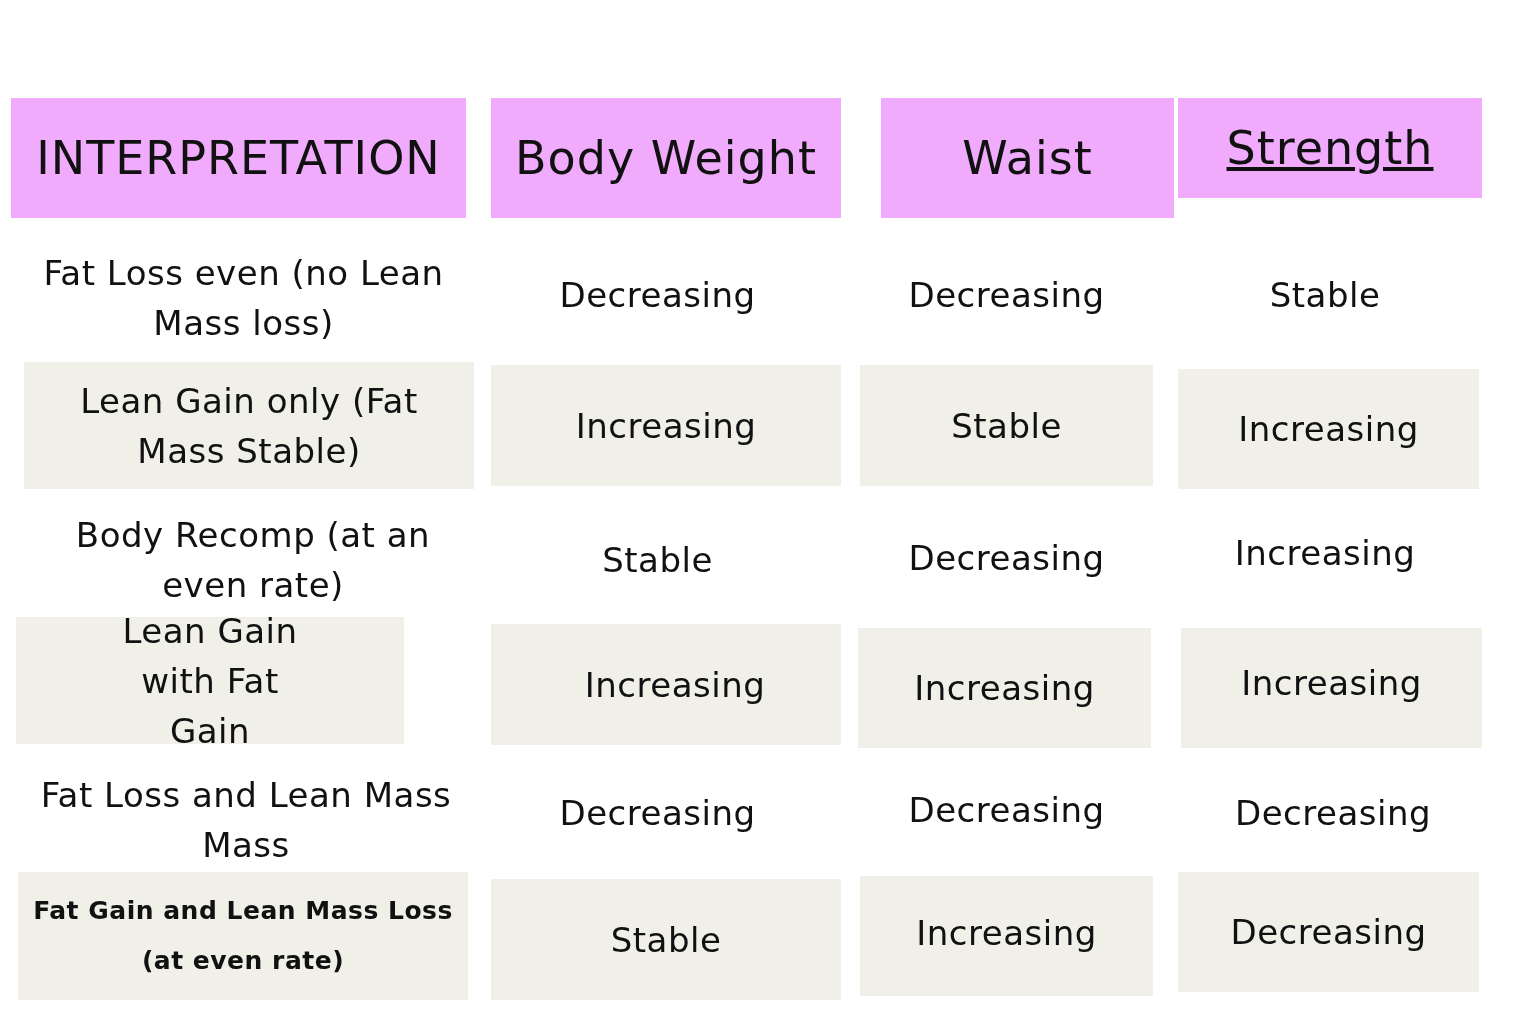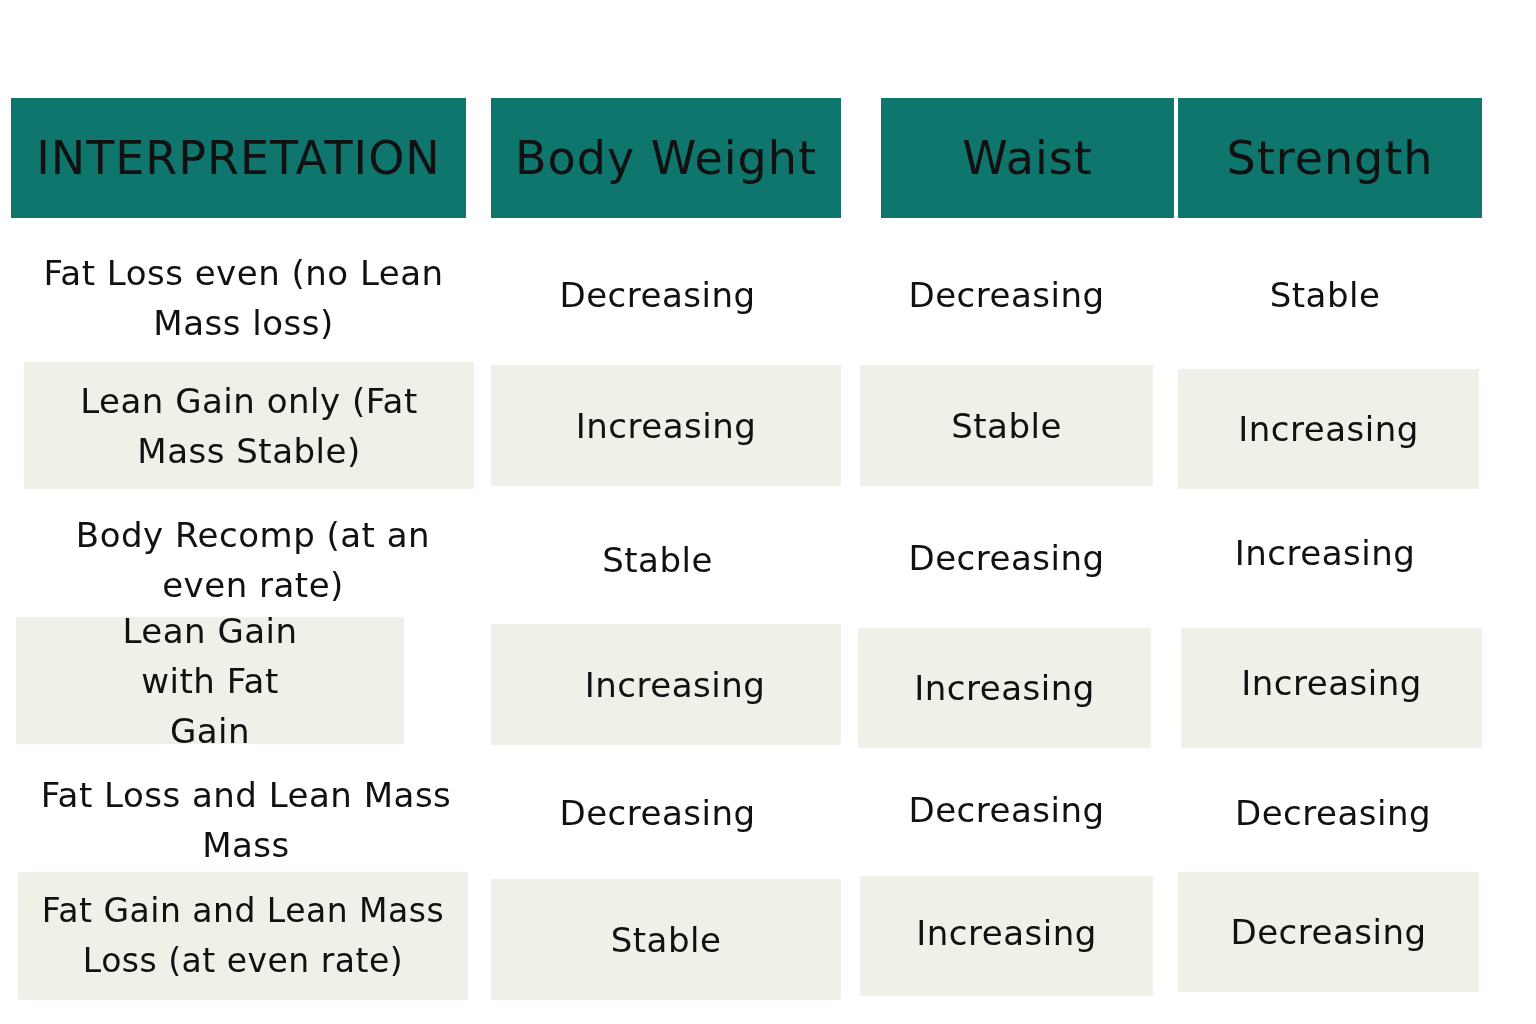--- a/index.html
+++ b/index.html
@@ -1,30 +1,30 @@
 <!DOCTYPE html>
 <html><head>
 <meta charset="utf-8">
 <style>
   html, body { margin: 0; padding: 0; background: #ffffff; }
   body { width: 1536px; height: 1024px; position: relative; overflow: hidden;
          font-family: "DejaVu Sans", "Liberation Sans", sans-serif; color: #111111; }
   .cell { position: absolute; display: flex; align-items: center; justify-content: center;
           text-align: center; box-sizing: border-box; font-size: 34px; line-height: 50px;
           letter-spacing: 0.5px; }
-  .hdr { background: #0f766e; font-size: 46px; letter-spacing: 1px; }
+  .hdr { background: #f0abfc; font-size: 46px; letter-spacing: 1px; }
   .shade { background: #f0efe8; }
 </style>
 </head>
 <body>
 
 <div class="cell hdr" style="left:11px;top:98px;width:455px;height:120px;">INTERPRETATION</div>
 <div class="cell hdr" style="left:491px;top:98px;width:350px;height:120px;text-align:center;">Body Weight</div>
 <div class="cell hdr" style="left:860px;top:98px;width:293px;height:120px;margin-left:21px;">Waist</div>
-<div class="cell hdr" style="left:1178px;top:98px;width:304px;height:120px;">Strength</div>
+<div class="cell hdr" style="left:1178px;top:98px;width:304px;height:100px;text-decoration:underline;">Strength</div>
 
 <div class="cell" style="left:11px;top:240px;width:465px;height:115px;">Fat Loss even (no Lean Mass loss)</div>
 <div class="cell" style="left:491px;top:240px;width:333px;height:110px;">Decreasing</div>
 <div class="cell" style="left:860px;top:240px;width:293px;height:110px;">Decreasing</div>
 <div class="cell" style="left:1178px;top:240px;width:294px;height:110px;">Stable</div>
 
 <div class="cell shade" style="left:16px;top:362px;width:450px;height:127px;padding:0 40px;margin-left:8px;">Lean Gain only (Fat Mass Stable)</div>
 <div class="cell shade" style="left:491px;top:365px;width:350px;height:121px;">Increasing</div>
 <div class="cell shade" style="left:860px;top:365px;width:293px;height:121px;">Stable</div>
 <div class="cell shade" style="left:1178px;top:369px;width:301px;height:120px;">Increasing</div>
@@ -37,16 +37,16 @@
 <div class="cell shade" style="left:16px;top:617px;width:388px;height:127px;padding:0 80px;">Lean Gain with Fat Gain</div>
 <div class="cell shade" style="left:491px;top:624px;width:350px;height:121px;padding-left:18px;">Increasing</div>
 <div class="cell shade" style="left:858px;top:628px;width:293px;height:120px;">Increasing</div>
 <div class="cell shade" style="left:1181px;top:628px;width:301px;height:120px;padding-bottom:10px;">Increasing</div>
 
 <div class="cell" style="left:16px;top:765px;width:460px;height:110px;">Fat Loss and Lean Mass Mass</div>
 <div class="cell" style="left:491px;top:758px;width:333px;height:110px;">Decreasing</div>
 <div class="cell" style="left:860px;top:755px;width:293px;height:110px;">Decreasing</div>
 <div class="cell" style="left:1178px;top:758px;width:310px;height:110px;">Decreasing</div>
 
-<div class="cell shade" style="left:18px;top:872px;width:450px;height:128px;padding:0 4px;font-size:33px;">Fat Gain and Lean Mass Loss (at even rate)</div>
+<div class="cell shade" style="left:18px;top:872px;width:450px;height:128px;padding:0 4px;font-size:25px;font-weight:bold;">Fat Gain and Lean Mass Loss (at even rate)</div>
 <div class="cell shade" style="left:491px;top:879px;width:350px;height:121px;">Stable</div>
 <div class="cell shade" style="left:860px;top:876px;width:293px;height:120px;padding-bottom:6px;">Increasing</div>
 <div class="cell shade" style="left:1178px;top:872px;width:301px;height:120px;">Decreasing</div>
 
 </body></html>

